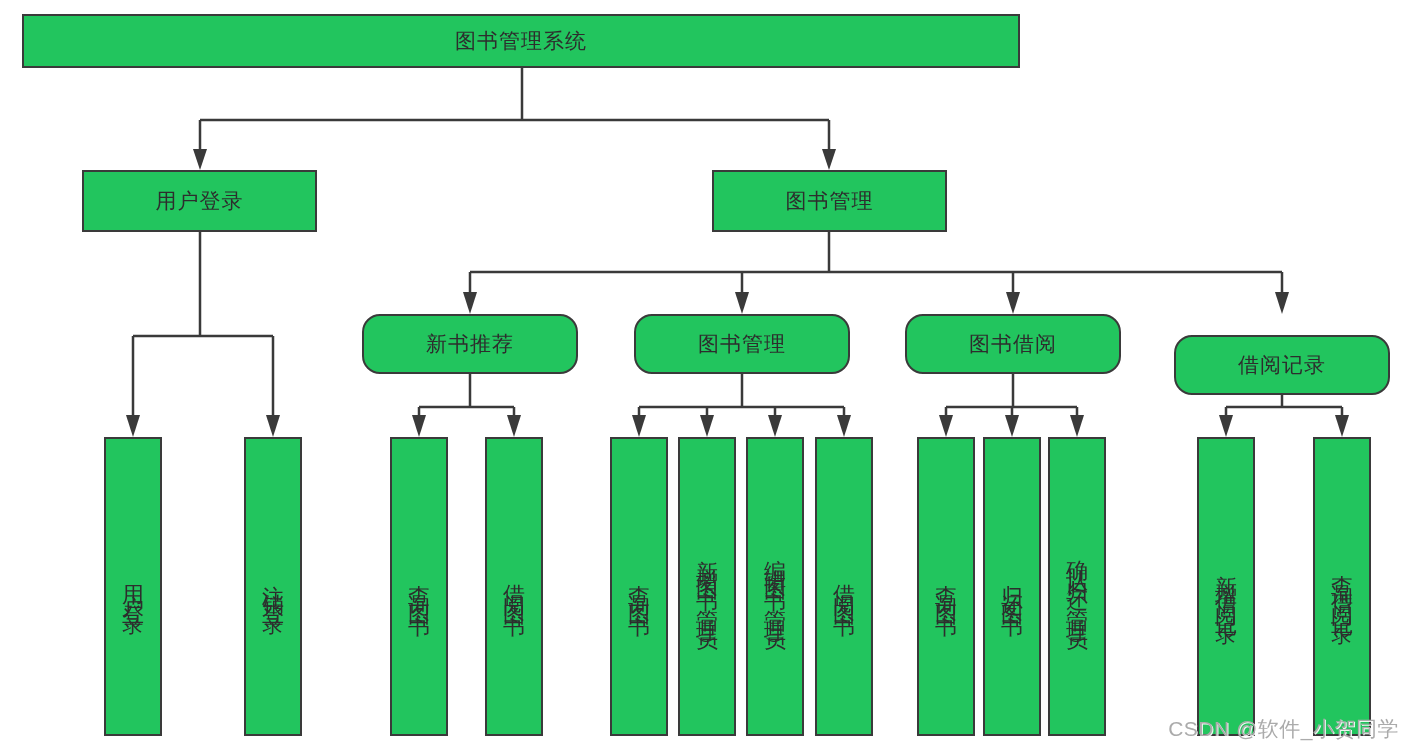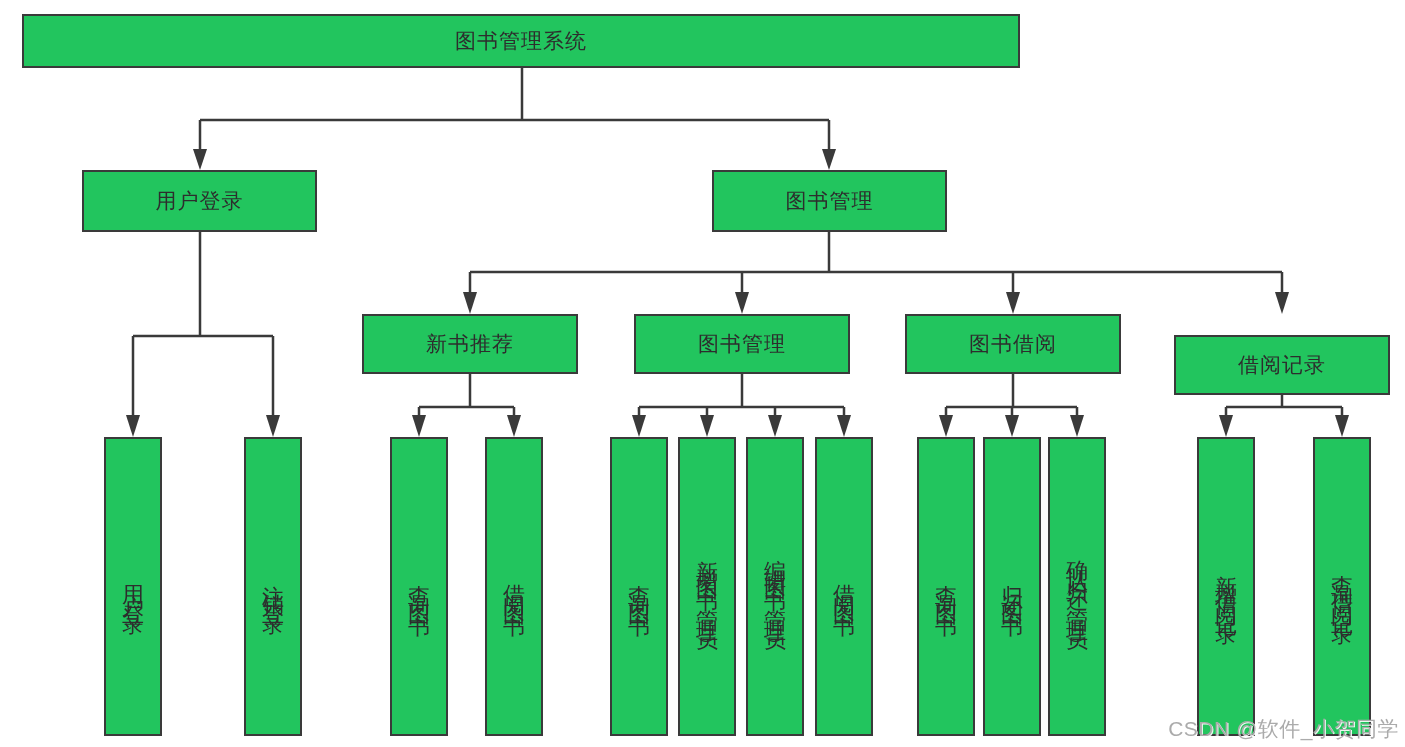--- a/index.html
+++ b/index.html
@@ -19,21 +19,21 @@
     position:absolute;
     background:#22c55e;
     border:2.5px solid var(--line);
     display:flex;align-items:center;justify-content:center;
     color:var(--text);
   }
   .node-h{font-size:21px;letter-spacing:1px;}
   .node-root{left:22px;top:14px;width:998px;height:54px;}
   .node-l2a{left:82px;top:170px;width:235px;height:62px;}
   .node-l2b{left:712px;top:170px;width:235px;height:62px;}
-  .node-l3{top:314px;width:216px;height:60px;}
+  .node-l3{top:314px;width:216px;height:60px;border-radius:18px;}
   .node-l3a{left:362px;} .node-l3b{left:634px;} .node-l3c{left:905px;} .node-l3d{left:1174px;margin-top:21px;}
   .leaf{
     top:437px;width:58px;height:299px;
   }
   .leaf .vlabel{
     writing-mode:vertical-rl;
     text-orientation:mixed;
     font-size:22px;
     letter-spacing:10px;
     line-height:1;

